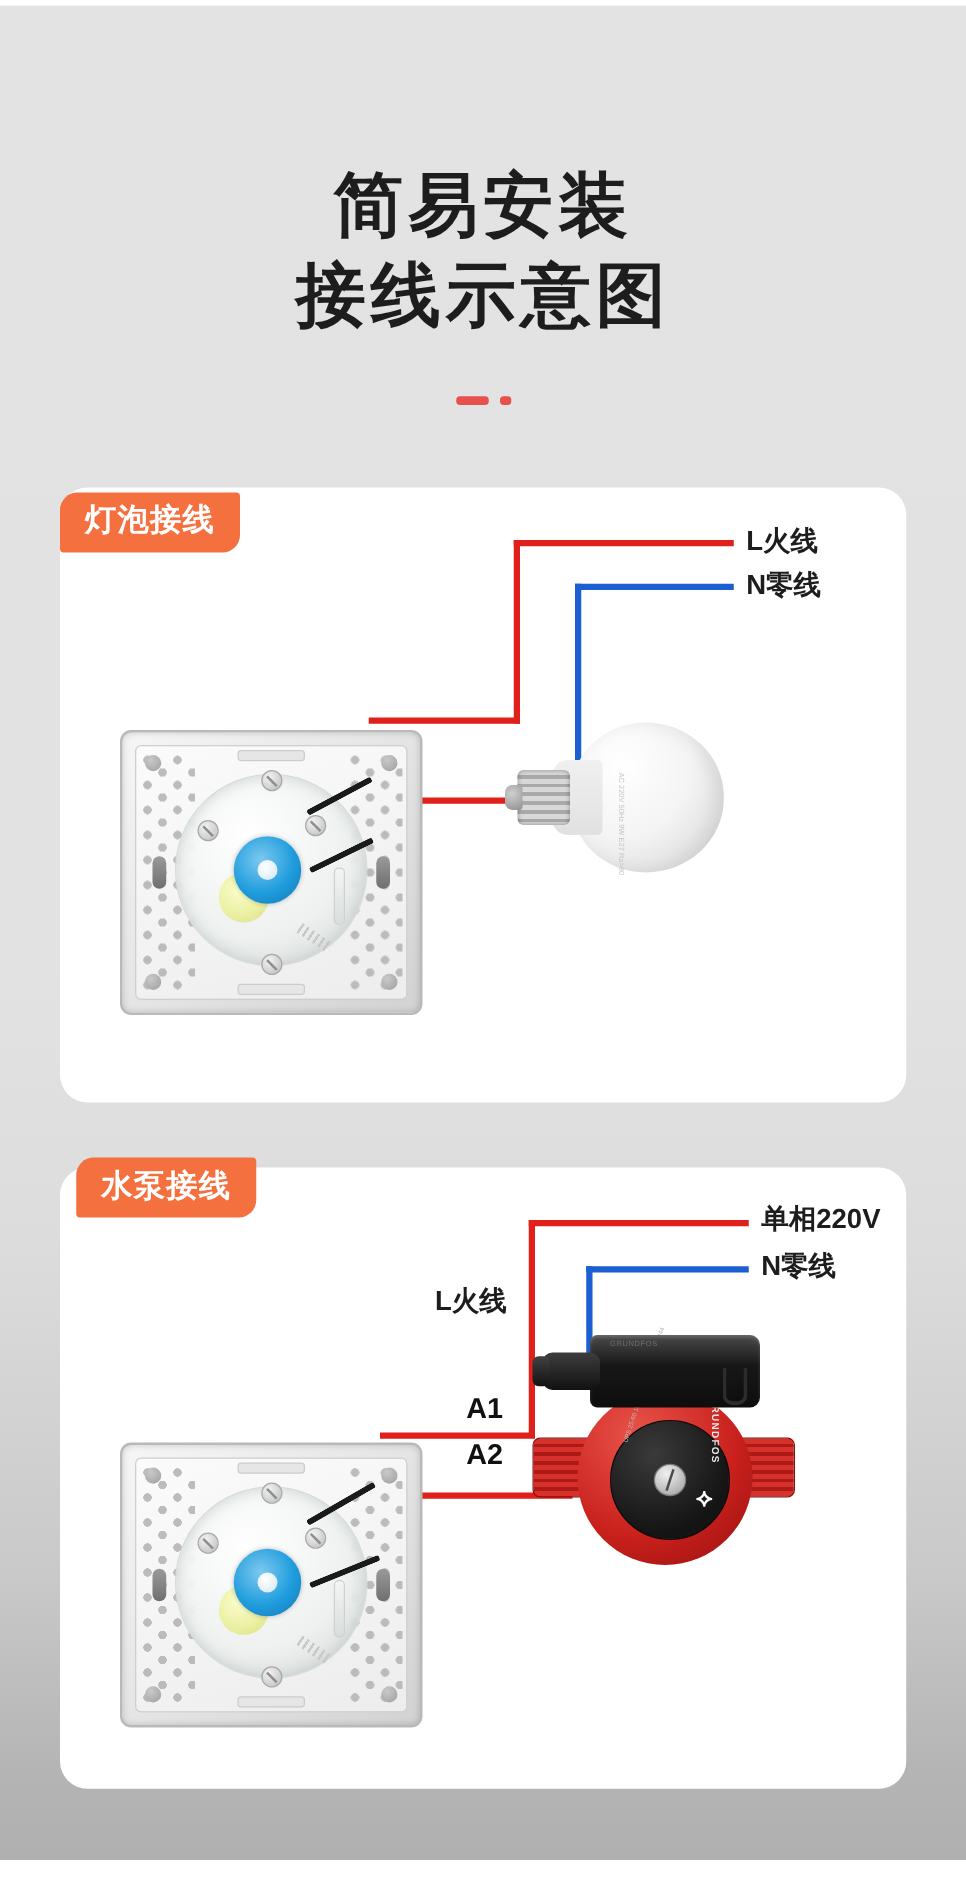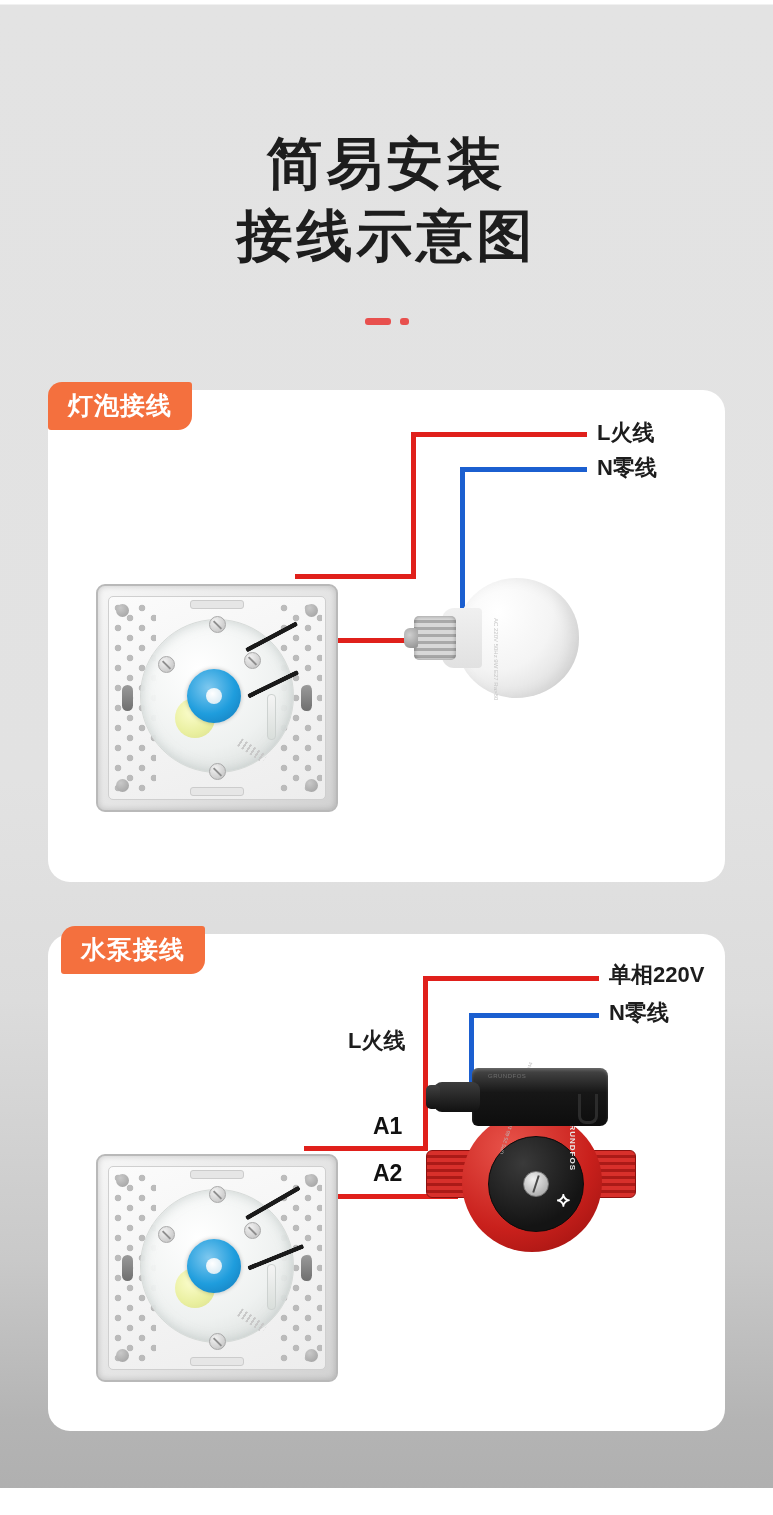--- a/index.html
+++ b/index.html
@@ -67,21 +67,21 @@
     background: #f4703e;
     color: #ffffff;
     font-size: 25px;
     font-weight: bold;
     letter-spacing: 1px;
     padding: 8px 20px 10px 20px;
     border-radius: 14px 3px 14px 3px;
     white-space: nowrap;
     line-height: 30px;
   }
-  #badge-bulb { left: 48px; top: 382px; }
+  #badge-bulb { left: 48px; top: 394px; font-family: Liberation Serif, serif; }
   #badge-pump { left: 61px; top: 926px; }
 
   
   .wire { position: absolute; }
   .wire.h { height: 5px; }
   .wire.v { width: 5px; }
   .red  { background: #e0201b; }
   .blue { background: #1b5fd0; }
 
   
@@ -427,21 +427,21 @@
     <div class="wire v blue" style="left:421px; top:79px; height:90px;"></div>
 
     <div class="wire h red" style="left:256px; top:212px; width:124px;"></div>
 
     <div class="wire h red" style="left:256px; top:260px; width:154px;"></div>
 
     <div class="wlabel" style="left:561px; top:28px;">单相220V</div>
     <div class="wlabel" style="left:561px; top:66px;">N零线</div>
     <div class="wlabel" style="left:300px; top:94px;">L火线</div>
     <div class="tlabel" style="left:325px; top:179px;">A1</div>
-    <div class="tlabel" style="left:325px; top:226px;">A2</div>
+    <div class="tlabel" style="left:325px; top:216px;">A2</div>
 
     <div class="switch" style="left:48px; top:220px;">
       <div class="sw-frame"></div>
       <div class="sw-inner"></div>
       <div class="mesh left"></div>
       <div class="mesh right"></div>
       <div class="sw-corner" style="left:20px; top:20px;"></div>
       <div class="sw-corner" style="right:20px; top:20px;"></div>
       <div class="sw-corner" style="left:20px; bottom:20px;"></div>
       <div class="sw-corner" style="right:20px; bottom:20px;"></div>

